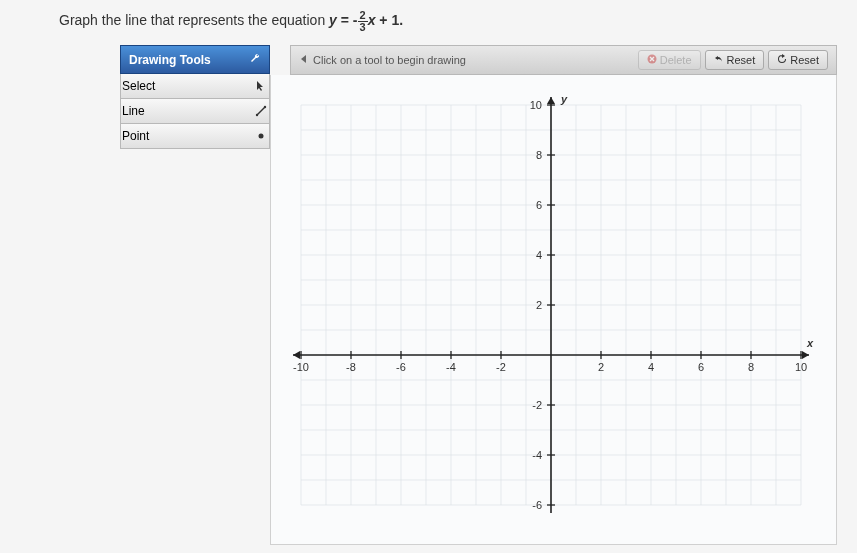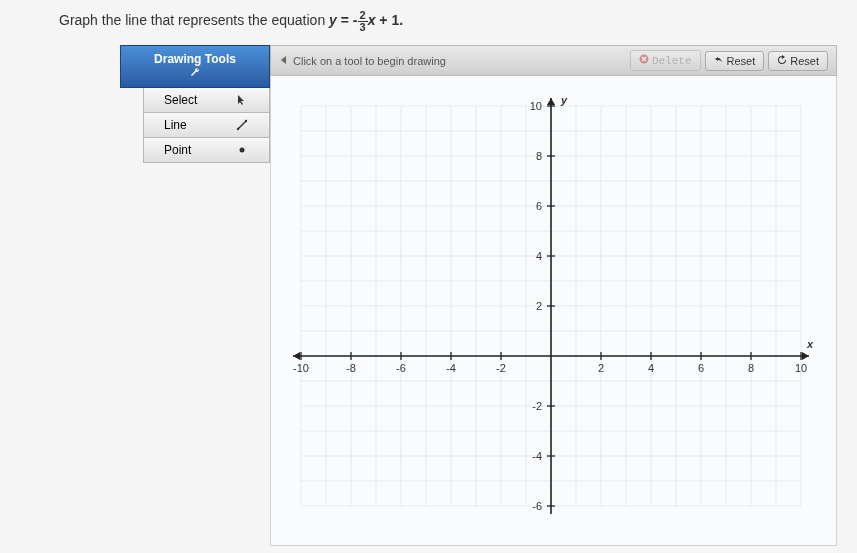--- a/index.html
+++ b/index.html
@@ -3,28 +3,28 @@
   <meta charset="utf-8">
   <style>
     * { box-sizing: border-box; margin: 0; padding: 0; }
     body { font-family: Arial, sans-serif; background: #f5f5f5; width: 857px; height: 553px; padding: 10px 20px; }
     .question { font-size: 14px; color: #333; margin-bottom: 12px; margin-left: 39px; }
     .question .frac { display: inline-block; text-align: center; vertical-align: middle; font-size: 11px; line-height: 1; }
     .question .frac .n { border-bottom: 1px solid #333; display: block; padding: 0 2px; }
     .question .frac .d { display: block; padding: 0 2px; }
     .app { display: flex; margin-left: 100px; }
     .tools { width: 150px; }
-    .tools-header { background: linear-gradient(#4a90d9, #2c5aa0); color: #fff; font-size: 12px; font-weight: bold; padding: 6px 8px; border: 1px solid #1a4480; display: flex; justify-content: space-between; align-items: center; flex-direction: column; }
-    .tool-row { background: linear-gradient(#f8f8f8, #e0e0e0); border: 1px solid #b8b8b8; border-top: none; padding: 5px 20px; font-size: 12px; display: flex; justify-content: space-between; align-items: center; cursor: pointer; margin-left: 23px; }
+    .tools-header { background: linear-gradient(#4a90d9, #2c5aa0); color: #fff; font-size: 12px; font-weight: bold; padding: 6px 8px; border: 1px solid #1a4480; display: flex; justify-content: space-between; align-items: center; }
+    .tool-row { background: linear-gradient(#f8f8f8, #e0e0e0); border: 1px solid #b8b8b8; border-top: none; padding: 5px 1px; font-size: 12px; display: flex; justify-content: space-between; align-items: center; cursor: pointer; }
     .tool-row .ico { width: 14px; height: 14px; display: flex; align-items: center; justify-content: center; }
     .canvas-area { flex: 1; }
-    .toolbar { background: linear-gradient(#e8e8e8, #cfcfcf); border: 1px solid #b8b8b8; padding: 4px 8px; display: flex; align-items: center; font-size: 11px; color: #555; }
+    .toolbar { background: linear-gradient(#e8e8e8, #cfcfcf); border: 1px solid #b8b8b8; padding: 4px 8px; display: flex; align-items: center; font-size: 11px; color: #555; margin-left: 20px; }
     .toolbar-hint { flex: 1; display: flex; align-items: center; gap: 4px; }
     .toolbar-btn { display: flex; align-items: center; gap: 3px; padding: 3px 8px; margin-left: 4px; border-radius: 3px; cursor: pointer; background: linear-gradient(#f0f0f0, #d8d8d8); border: 1px solid #aaa; color: #333; font-size: 11px; }
-    .toolbar-btn.disabled { opacity: 0.5; color: #888; font-family: Liberation Mono, monospace; }
+    .toolbar-btn.disabled { opacity: 0.5; color: #888; }
     .graph { background: #fafbfc; border: 1px solid #d0d0d0; border-top: none; height: 470px; position: relative; }
     svg.grid { position: absolute; left: 10px; top: 10px; }
     .axis-label { font-size: 11px; fill: #333; font-family: Arial; }
   </style>
 </head>
 <body>
 
 <div class="question">
   <span>Graph the line that represents the equation </span>
   <b><i><span>y</span></i><span> = -</span></b><span class="frac"><b><span class="n">2</span><span class="d">3</span></b></span><b><i><span>x</span></i><span> + 1.</span></b>

